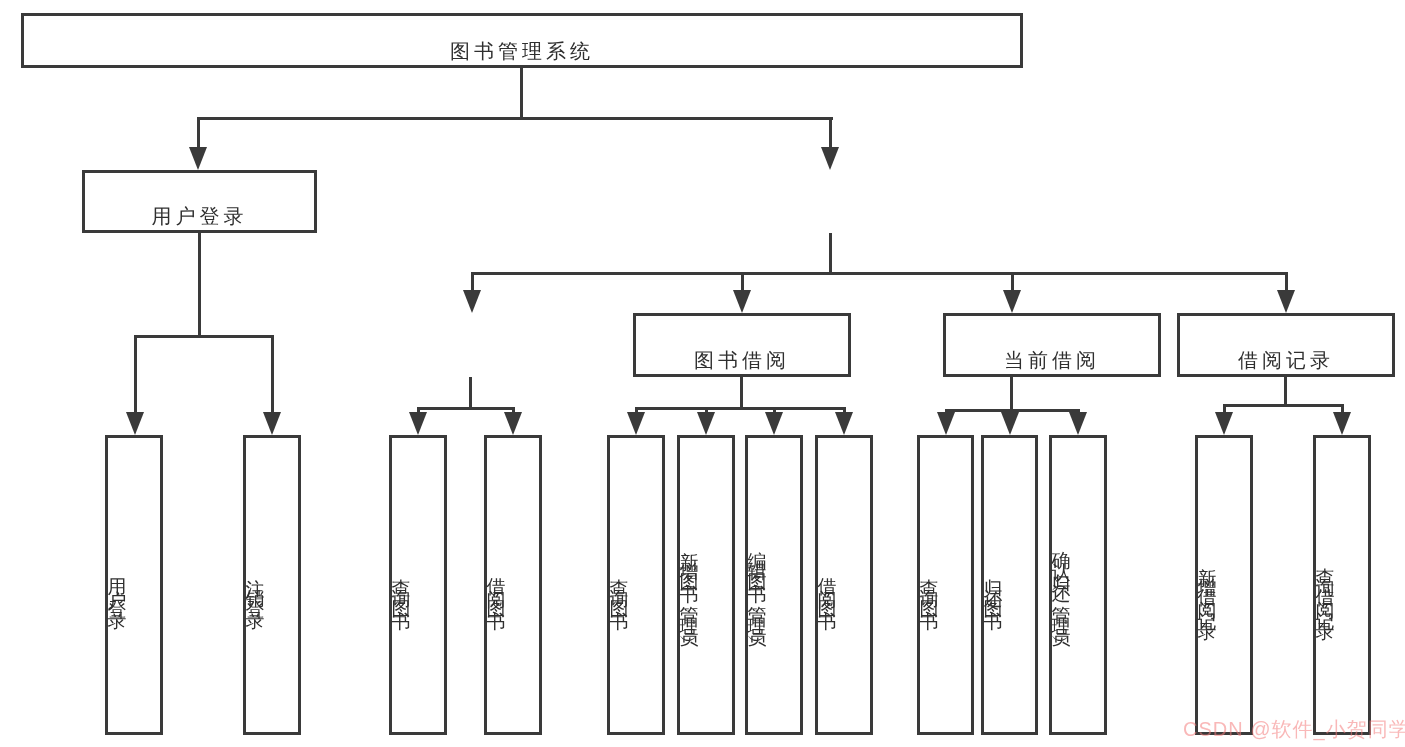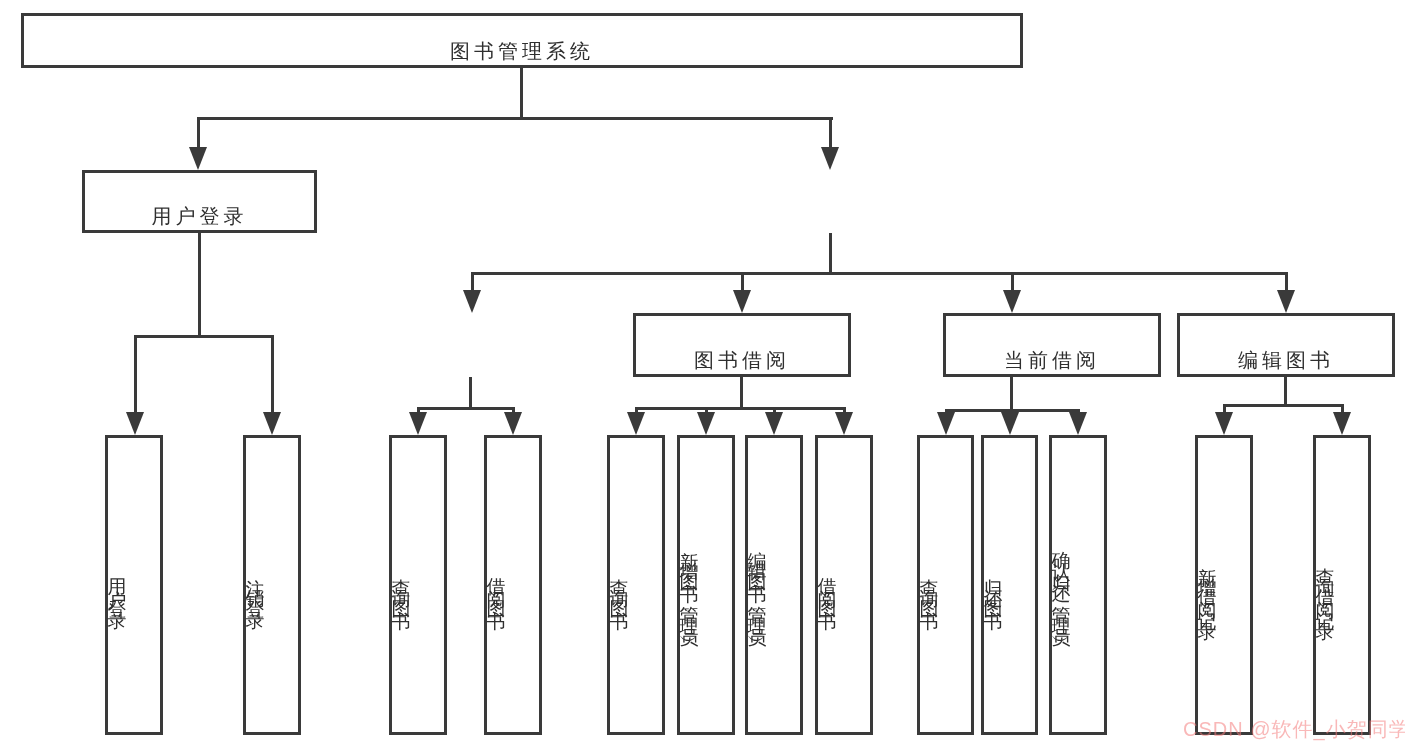--- a/index.html
+++ b/index.html
@@ -71,21 +71,21 @@
   <div class="arr" style="left:1003px;top:290px;"></div>
   <div class="arr" style="left:1277px;top:290px;"></div>
 
   <div class="box" style="left:633px;top:313px;width:218px;height:64px;">
     <span>图书借阅</span>
   </div>
   <div class="box" style="left:903px;top:313px;width:218px;height:64px;margin-left:40px;">
     <span>当前借阅</span>
   </div>
   <div class="box" style="left:1177px;top:313px;width:218px;height:64px;">
-    <span>编辑图书</span>
+    <span>借阅记录</span>
   </div>
 
   <div class="vline" style="left:469px;top:377px;height:32px;"></div>
   <div class="hline" style="left:417px;top:407px;width:98px;"></div>
   <div class="vline" style="left:417px;top:407px;height:8px;"></div>
   <div class="vline" style="left:512px;top:407px;height:8px;"></div>
   <div class="arr" style="left:409px;top:412px;"></div>
   <div class="arr" style="left:504px;top:412px;"></div>
 
   <div class="vline" style="left:740px;top:377px;height:32px;"></div>

